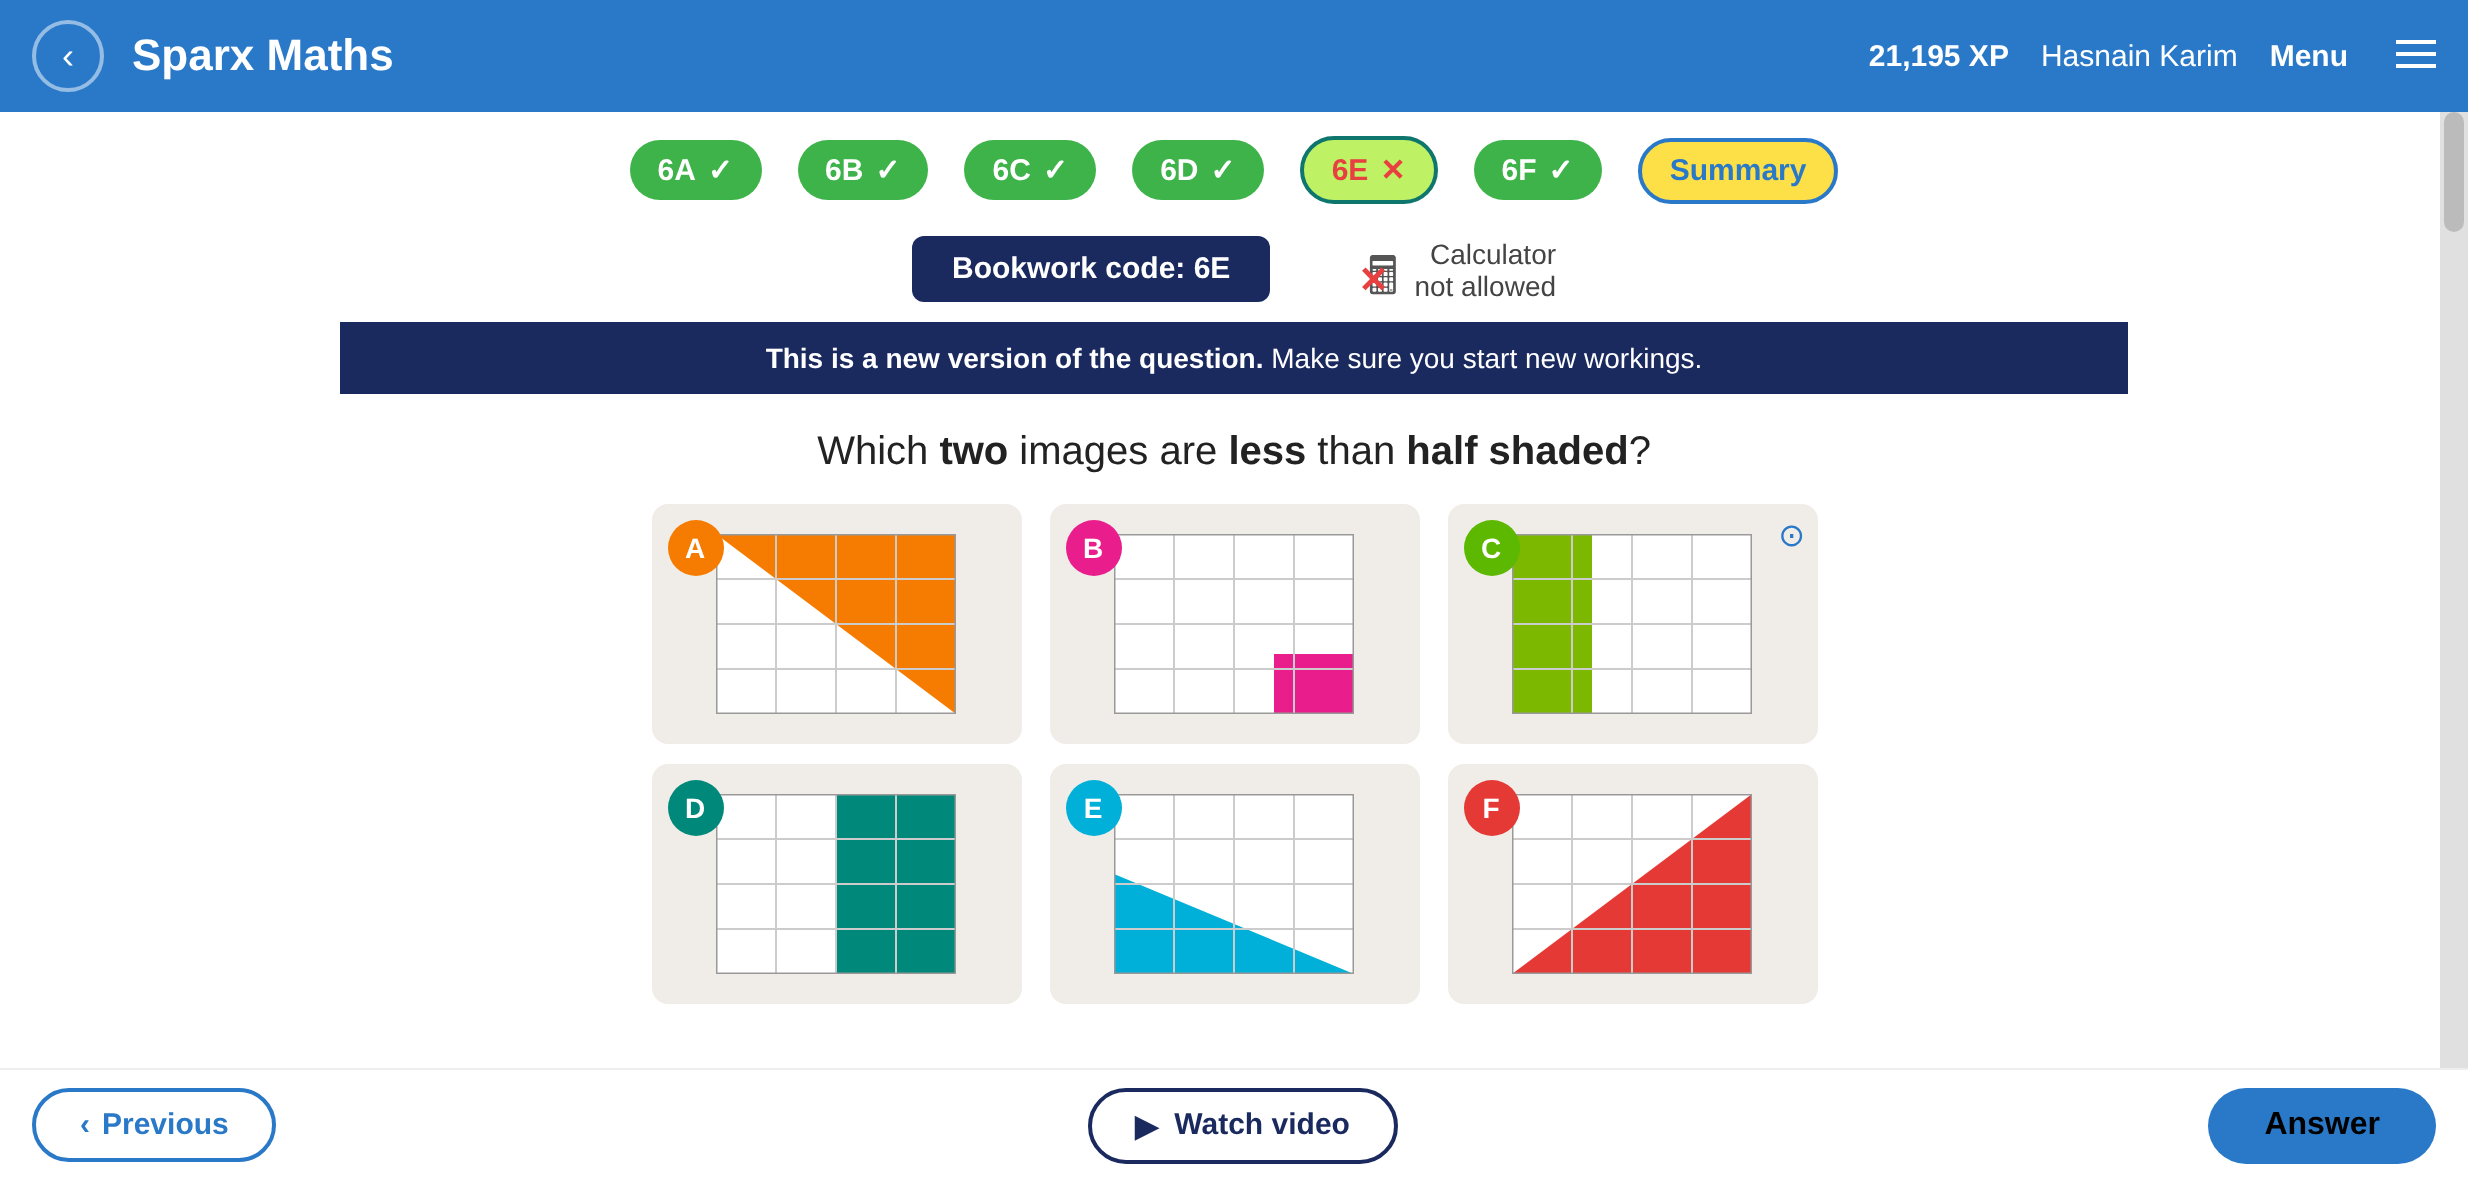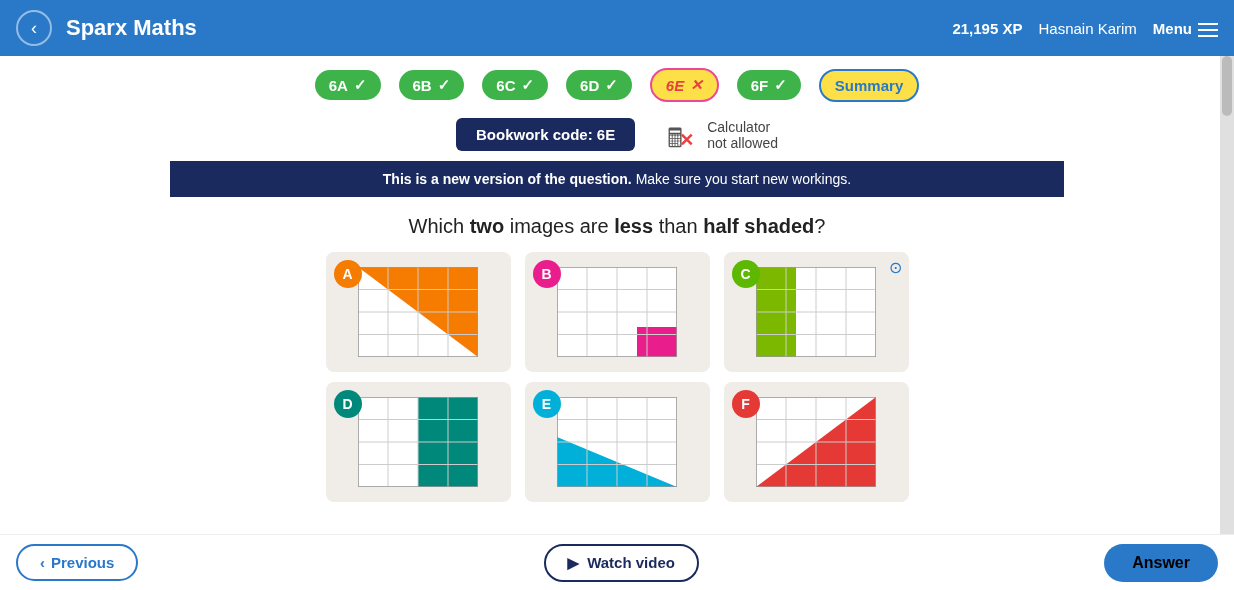--- a/index.html
+++ b/index.html
@@ -32,21 +32,21 @@
       flex: 1;
     }
     .header-right {
       display: flex;
       align-items: center;
       gap: 16px;
     }
     .header-xp { font-size: 15px; font-weight: bold; }
     .header-name { font-size: 15px; }
     .header-menu {
-      display: flex; align-items: flex-end; gap: 6px;
+      display: flex; align-items: flex-start; gap: 24px;
       font-size: 15px; font-weight: bold; cursor: pointer;
     }
     .hamburger { display: flex; flex-direction: column; gap: 4px; }
     .hamburger span { width: 20px; height: 2px; background: white; display: block; }
 
     
     .tab-bar {
       display: flex;
       justify-content: center;
       align-items: center;
@@ -60,40 +60,40 @@
       font-size: 15px;
       font-weight: bold;
       cursor: pointer;
       display: flex; align-items: center; gap: 6px;
     }
     .tab-green {
       background: #3db34a;
       color: white;
     }
     .tab-active {
-      background: #fde047;
+      background: #bef264;
       color: #e84040;
-      border: 2px solid #ec4899;
-      font-style: italic;
+      border: 2px solid #0f766e;
     }
     .tab-summary {
       background: #fde047;
       color: #2979c8;
       border: 2px solid #2979c8;
     }
     .check-icon { color: white; }
     .cross-icon { color: #e84040; font-weight: bold; }
 
     
     .bookwork-bar {
       display: flex;
       align-items: center;
       justify-content: center;
       gap: 32px;
       padding: 6px 0 10px;
+      text-align: right;
     }
     .bookwork-code {
       background: #1a2a5e;
       color: white;
       padding: 8px 20px;
       border-radius: 6px;
       font-size: 15px;
       font-weight: bold;
     }
     .calc-not-allowed {

